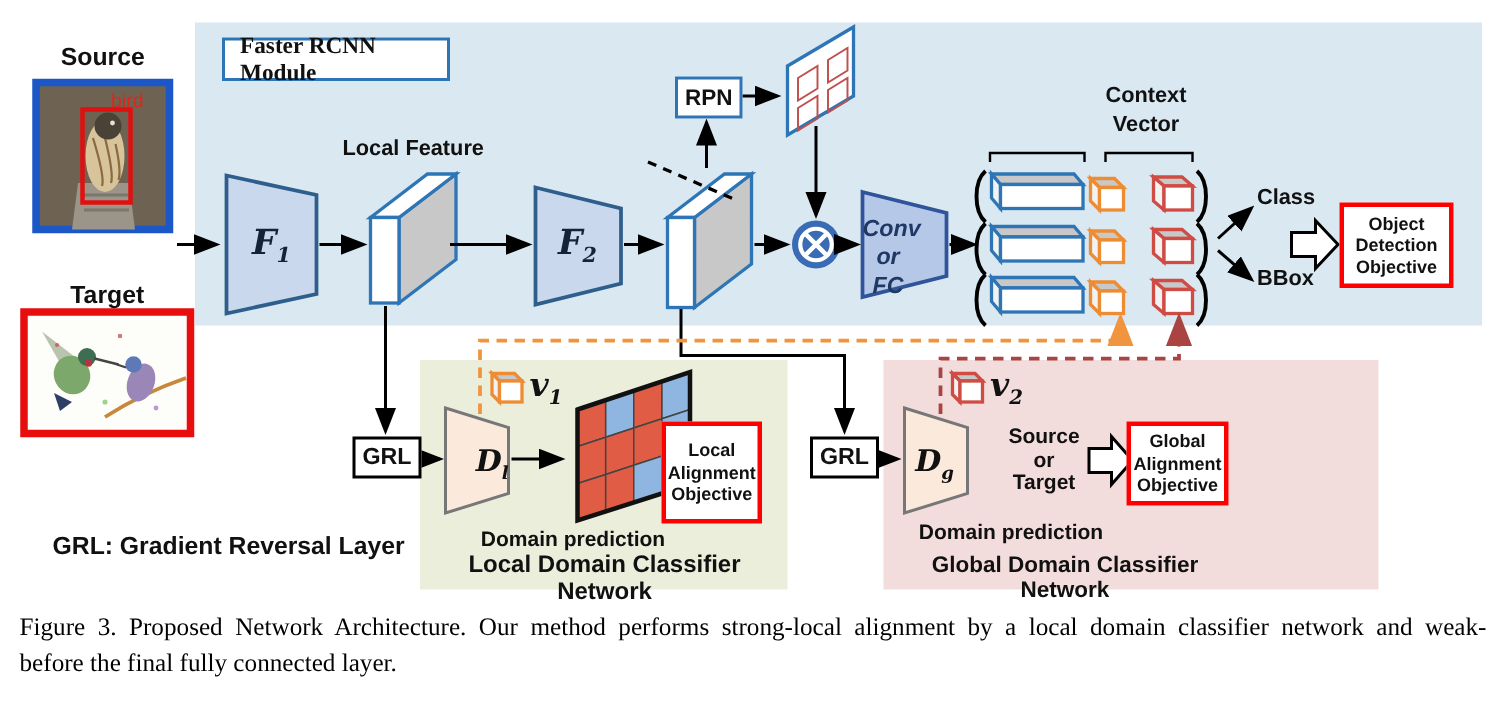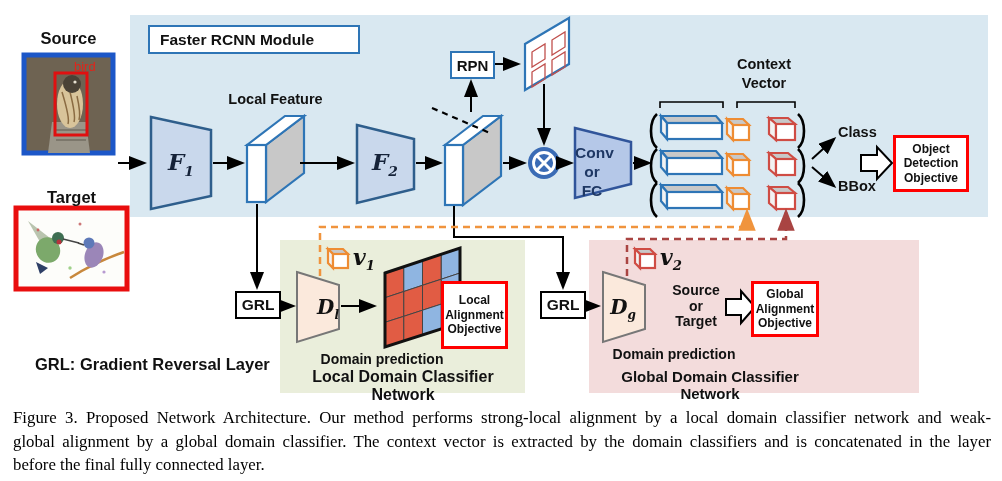--- a/index.html
+++ b/index.html
@@ -195,38 +195,38 @@
   <path class="dashred" marker-end="url(#mkR)" d="M627,276 V239 H786 V212"></path>
 
   <polygon class="hollow" points="861,155 877,155 877,147 892,163 877,179 877,171 861,171"></polygon>
   <polygon class="hollow" points="466,299 481,299 481,291 495,307 481,323 481,315 466,315"></polygon>
   <polygon class="hollow" points="726,299 741,299 741,291 755,307 741,323 741,315 726,315"></polygon>
 </svg>
 
 <div class="abs b ctr" style="left:22px;top:29px;width:93px;font-size:16.5px;">Source</div>
 <div class="abs b ctr" style="left:13px;top:188px;width:117px;font-size:16.5px;">Target</div>
 
-<div class="abs box" style="left:148px;top:25px;width:212px;height:29px;border:2px solid var(--c-blue_border);justify-content:flex-start;padding-left:10px;">
+<div class="abs box" style="left:148px;top:25px;width:152px;height:29px;border:2px solid var(--c-blue_border);justify-content:center;padding-left:10px;font-family:Liberation Serif, serif;">
   <span class="b" style="font-size:15.5px;">Faster RCNN Module</span>
 </div>
 
 <div class="abs b ctr" style="left:213px;top:91px;width:125px;font-size:14.5px;">Local Feature</div>
 
 <div class="abs math ctr" style="left:157px;top:148px;width:48px;font-size:23px;">
   <span>F</span><sub>1</sub>
 </div>
 <div class="abs math ctr" style="left:361px;top:148px;width:48px;font-size:23px;">
   <span>F</span><sub>2</sub>
 </div>
 
 <div class="abs box" style="left:450px;top:51px;width:45px;height:28px;border:2.5px solid var(--c-blue_border);">
   <span class="b" style="font-size:15px;">RPN</span>
 </div>
 
-<div class="abs ctr" style="left:575px;top:143px;width:34px;font-size:15.5px;font-weight:bold;line-height:19px;color:#1f3864;">
+<div class="abs ctr" style="left:575px;top:143px;width:34px;font-size:15.5px;font-weight:bold;line-height:19px;color:#1f3864;font-style:italic;">
   <div>Conv</div>
   <div>or FC</div>
 </div>
 
 <div class="abs ctr lbl15" style="left:732px;top:55px;width:64px;">
   <div>Context</div>
   <div>Vector</div>
 </div>
 
 <div class="abs b" style="left:838px;top:124px;font-size:14.5px;">Class</div>
@@ -279,17 +279,16 @@
 <div class="abs b ctr" style="left:312px;top:351px;width:140px;font-size:14px;">Domain prediction</div>
 <div class="abs b ctr" style="left:604px;top:346px;width:140px;font-size:14px;">Domain prediction</div>
 
 <div class="abs b ctr" style="left:283px;top:368px;width:240px;font-size:16px;">Local Domain Classifier Network</div>
 <div class="abs b ctr" style="left:594px;top:368px;width:232px;font-size:15px;">Global Domain Classifier Network</div>
 
 <div class="abs b" style="left:35px;top:355px;font-size:16.5px;">GRL: Gradient Reversal Layer</div>
 
 <div class="abs cap" style="left:13px;top:406px;width:978px;">
   <div class="jline">Figure 3. Proposed Network Architecture. Our method performs strong-local alignment by a local domain classifier network and weak-</div>
-  <div class="jline">global alignment by a global domain classifier. The context vector is extracted by the domain classifiers and is concatenated in the layer</div>
   <div>before the final fully connected layer.</div>
 </div>
 
 </div>
 
 </body></html>

